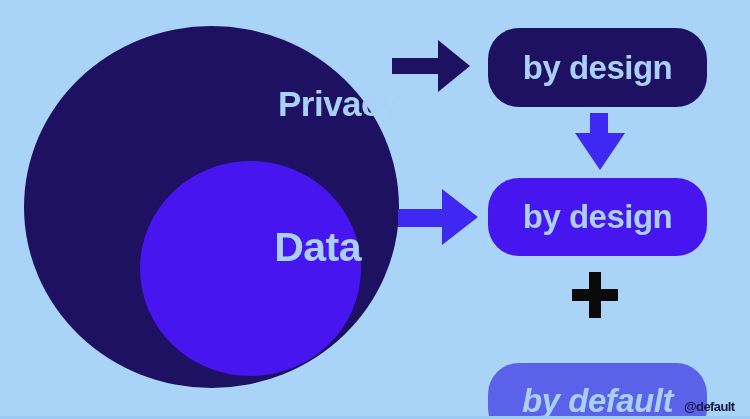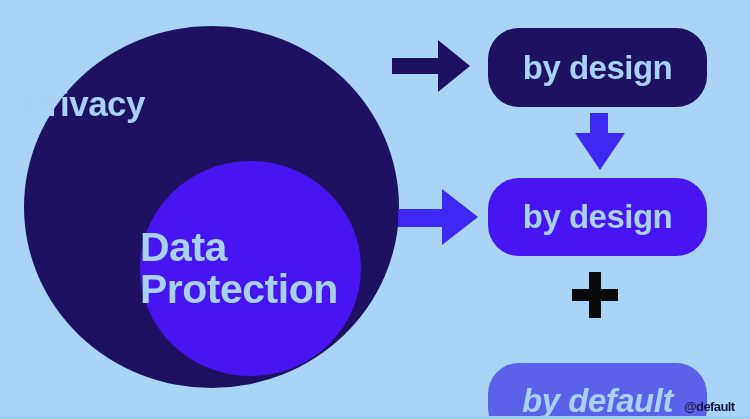--- a/index.html
+++ b/index.html
@@ -17,21 +17,21 @@
     left: 24px; top: 26px; width: 375px; height: 362px;
     background: #1e1162;
   }
   .inner-circle {
     left: 140px; top: 161px; width: 221px; height: 215px;
     background: #4715f0;
   }
   .venn-label {
     position: absolute;
     color: #a9d0f6;
-    text-align: left;
+    text-align: right;
     letter-spacing: -0.5px;
   }
   .privacy-label {
     left: 24px; top: 84px; width: 375px;
     font-size: 35px;
   }
   .dp-label {
     left: 140px; top: 226px; width: 221px;
     font-size: 41px; line-height: 42px;
   }
@@ -77,21 +77,20 @@
 
 <div class="stage">
 
   <div class="ellipse outer-circle"></div>
   <div class="ellipse inner-circle"></div>
 
   <div class="venn-label privacy-label">Privacy</div>
 
   <div class="venn-label dp-label">
     <div>Data</div>
-    <div>Protection</div>
   </div>
 
   <svg class="arrow arrow-right-dark" width="78" height="52" viewBox="0 0 78 52">
     <polygon points="0,18 46,18 46,0 78,26 46,52 46,34 0,34" fill="#1e1162"></polygon>
   </svg>
 
   <svg class="arrow arrow-down-blue" width="50" height="57" viewBox="0 0 50 57">
     <polygon points="15,0 33,0 33,20 50,20 25,57 0,20 15,20" fill="#3f28f2"></polygon>
   </svg>
 

